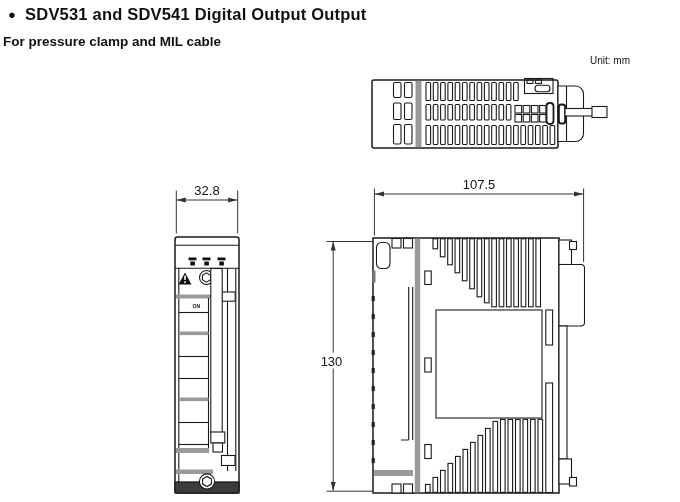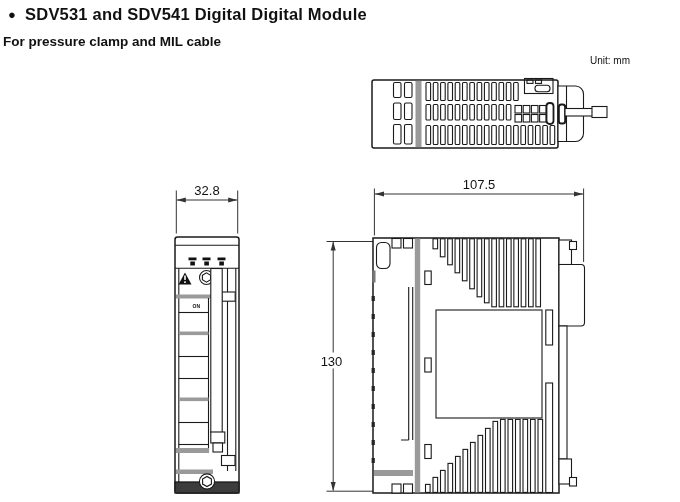--- a/index.html
+++ b/index.html
@@ -20,21 +20,21 @@
   .dimtxt{font-family:"Liberation Sans",sans-serif;font-size:13px;fill:#111;}
   .tinytxt{font-family:"Liberation Sans",sans-serif;font-size:5px;font-weight:bold;fill:#111;}
 </style>
 </head>
 <body>
 
 <div class="page">
 
   <div class="title">
     <span class="bullet">●</span>
-    <span>SDV531 and SDV541 Digital Digital Module</span>
+    <span>SDV531 and SDV541 Digital Output Output</span>
   </div>
   <div class="subtitle">For pressure clamp and MIL cable</div>
   <div class="unit">Unit: mm</div>
 
   <svg width="680" height="502" viewBox="0 0 680 502">
 
     <g>
       <rect x="372" y="80" width="186" height="68" rx="2" class="lnb"></rect>
       <g id="tv-left">
           <rect x="393.5" y="82.5" width="7.5" height="15" rx="1.5" class="ln"></rect>

